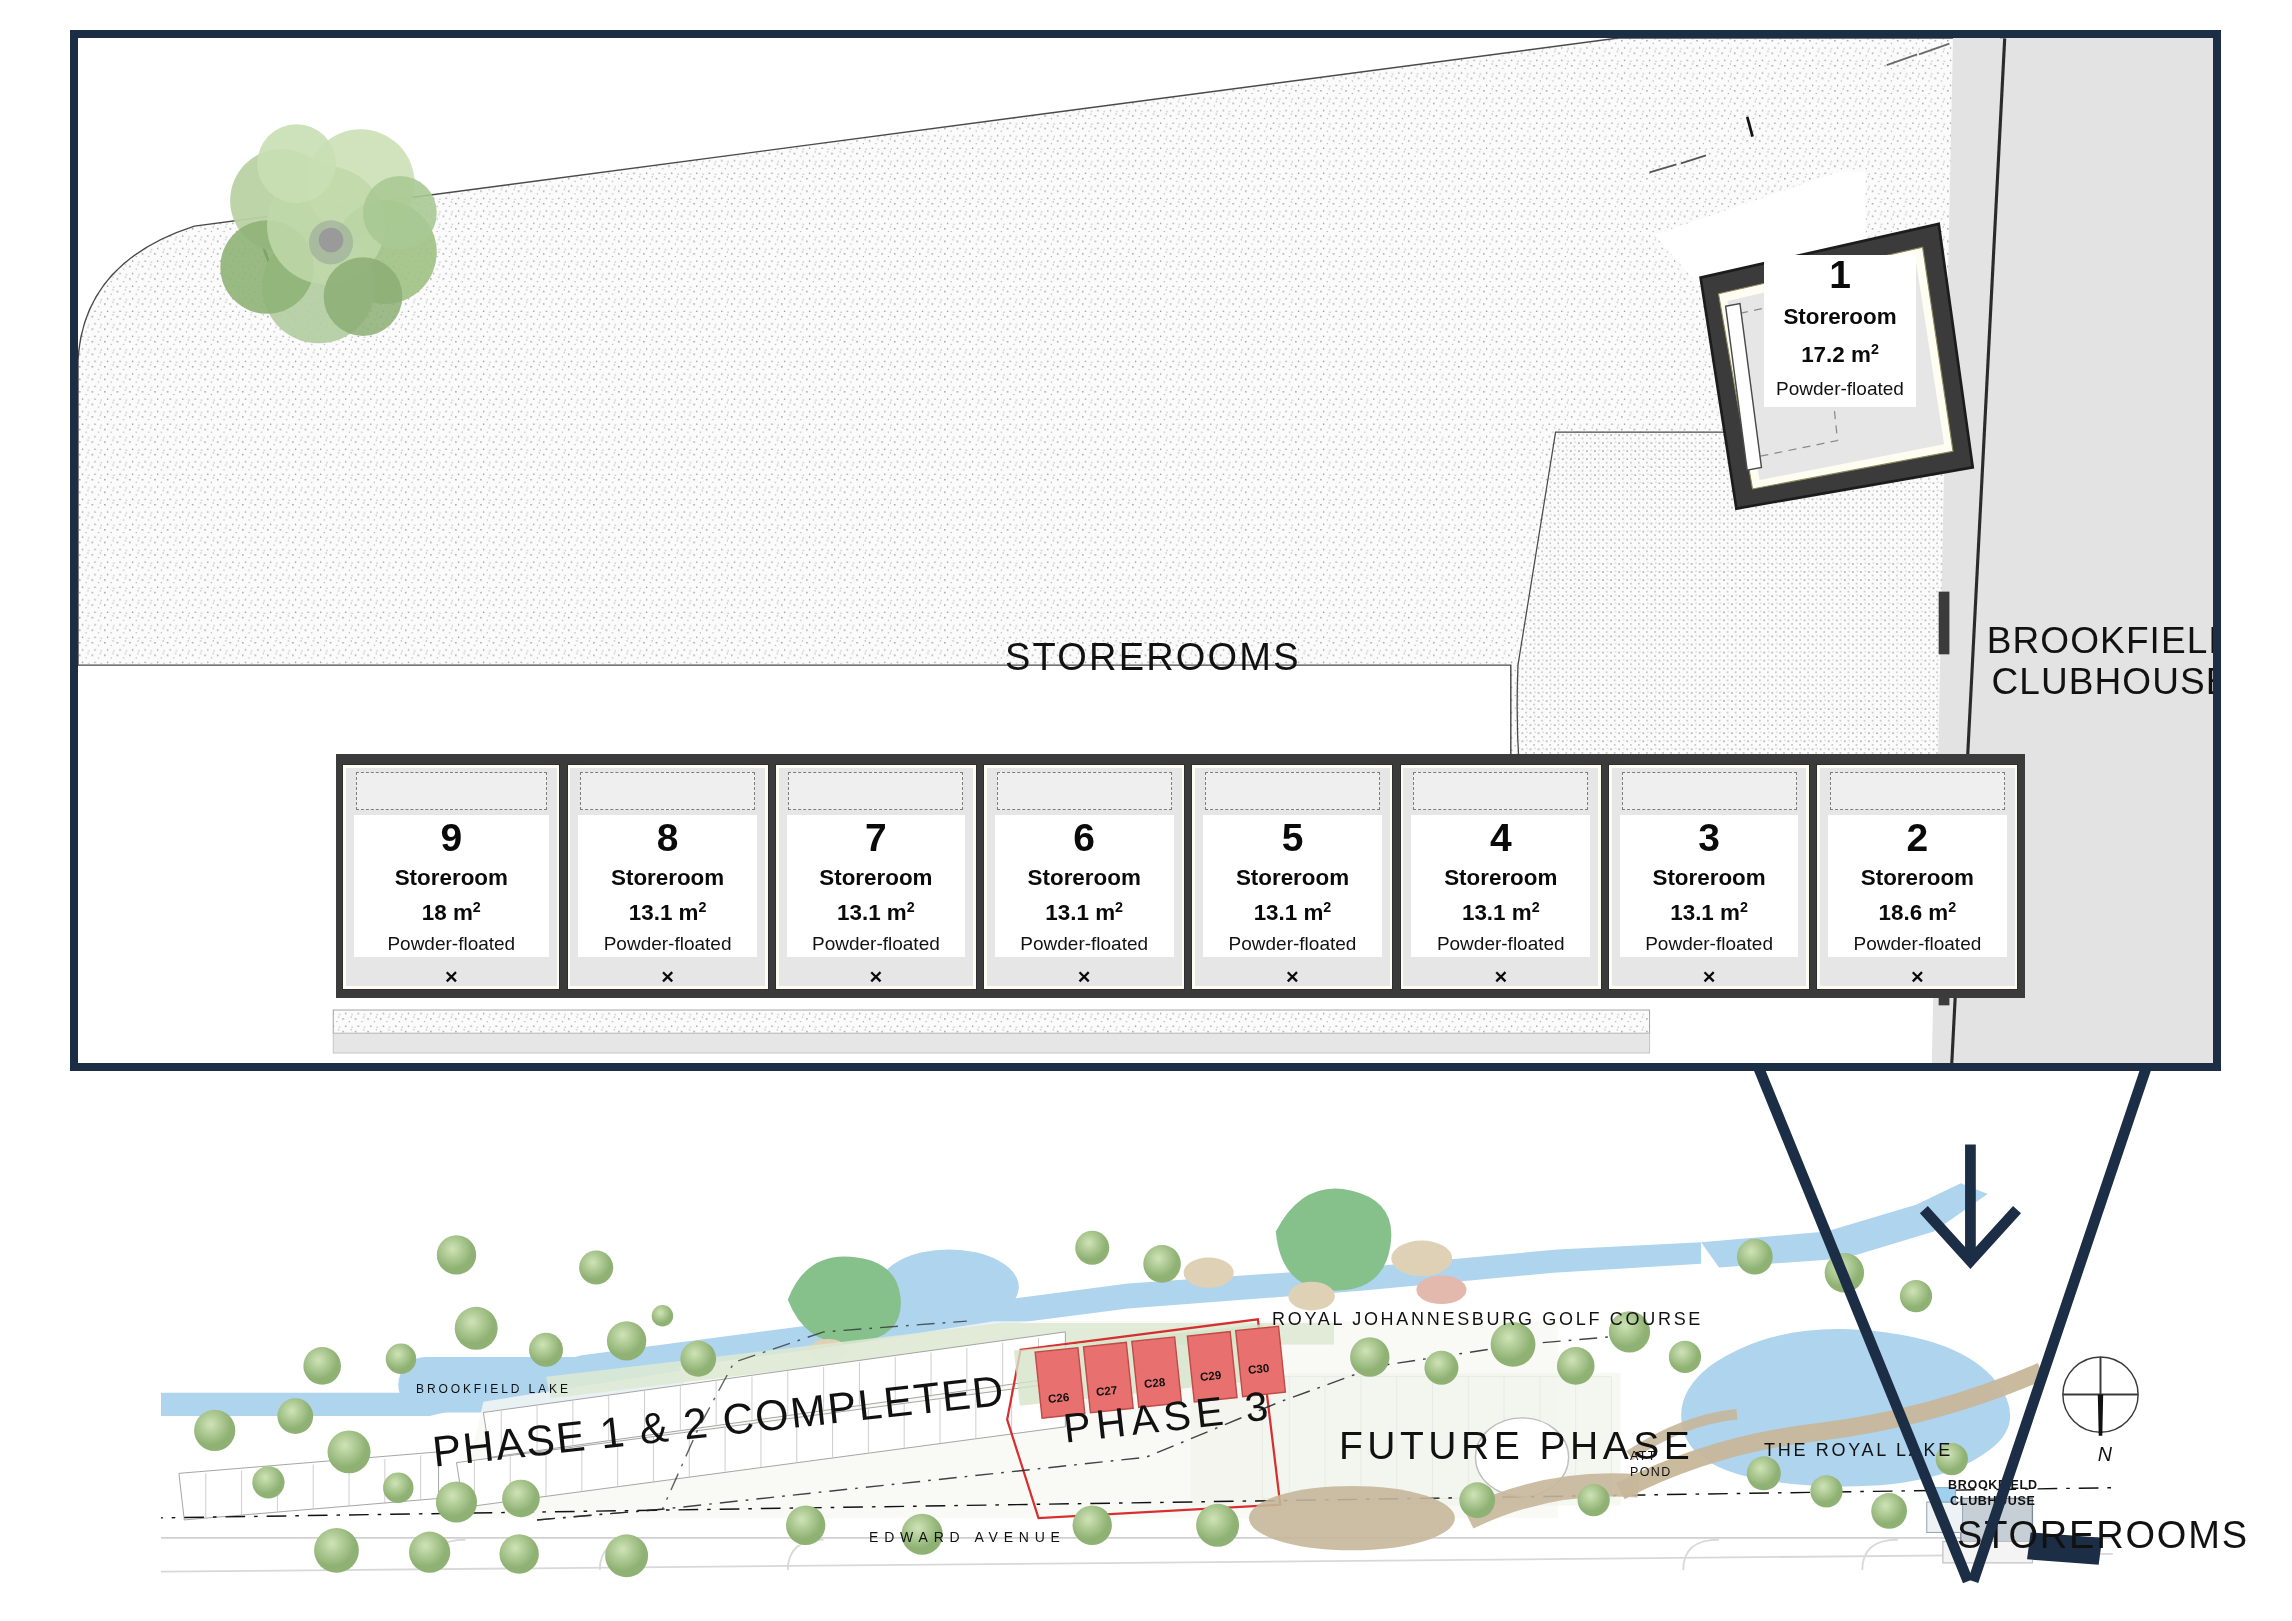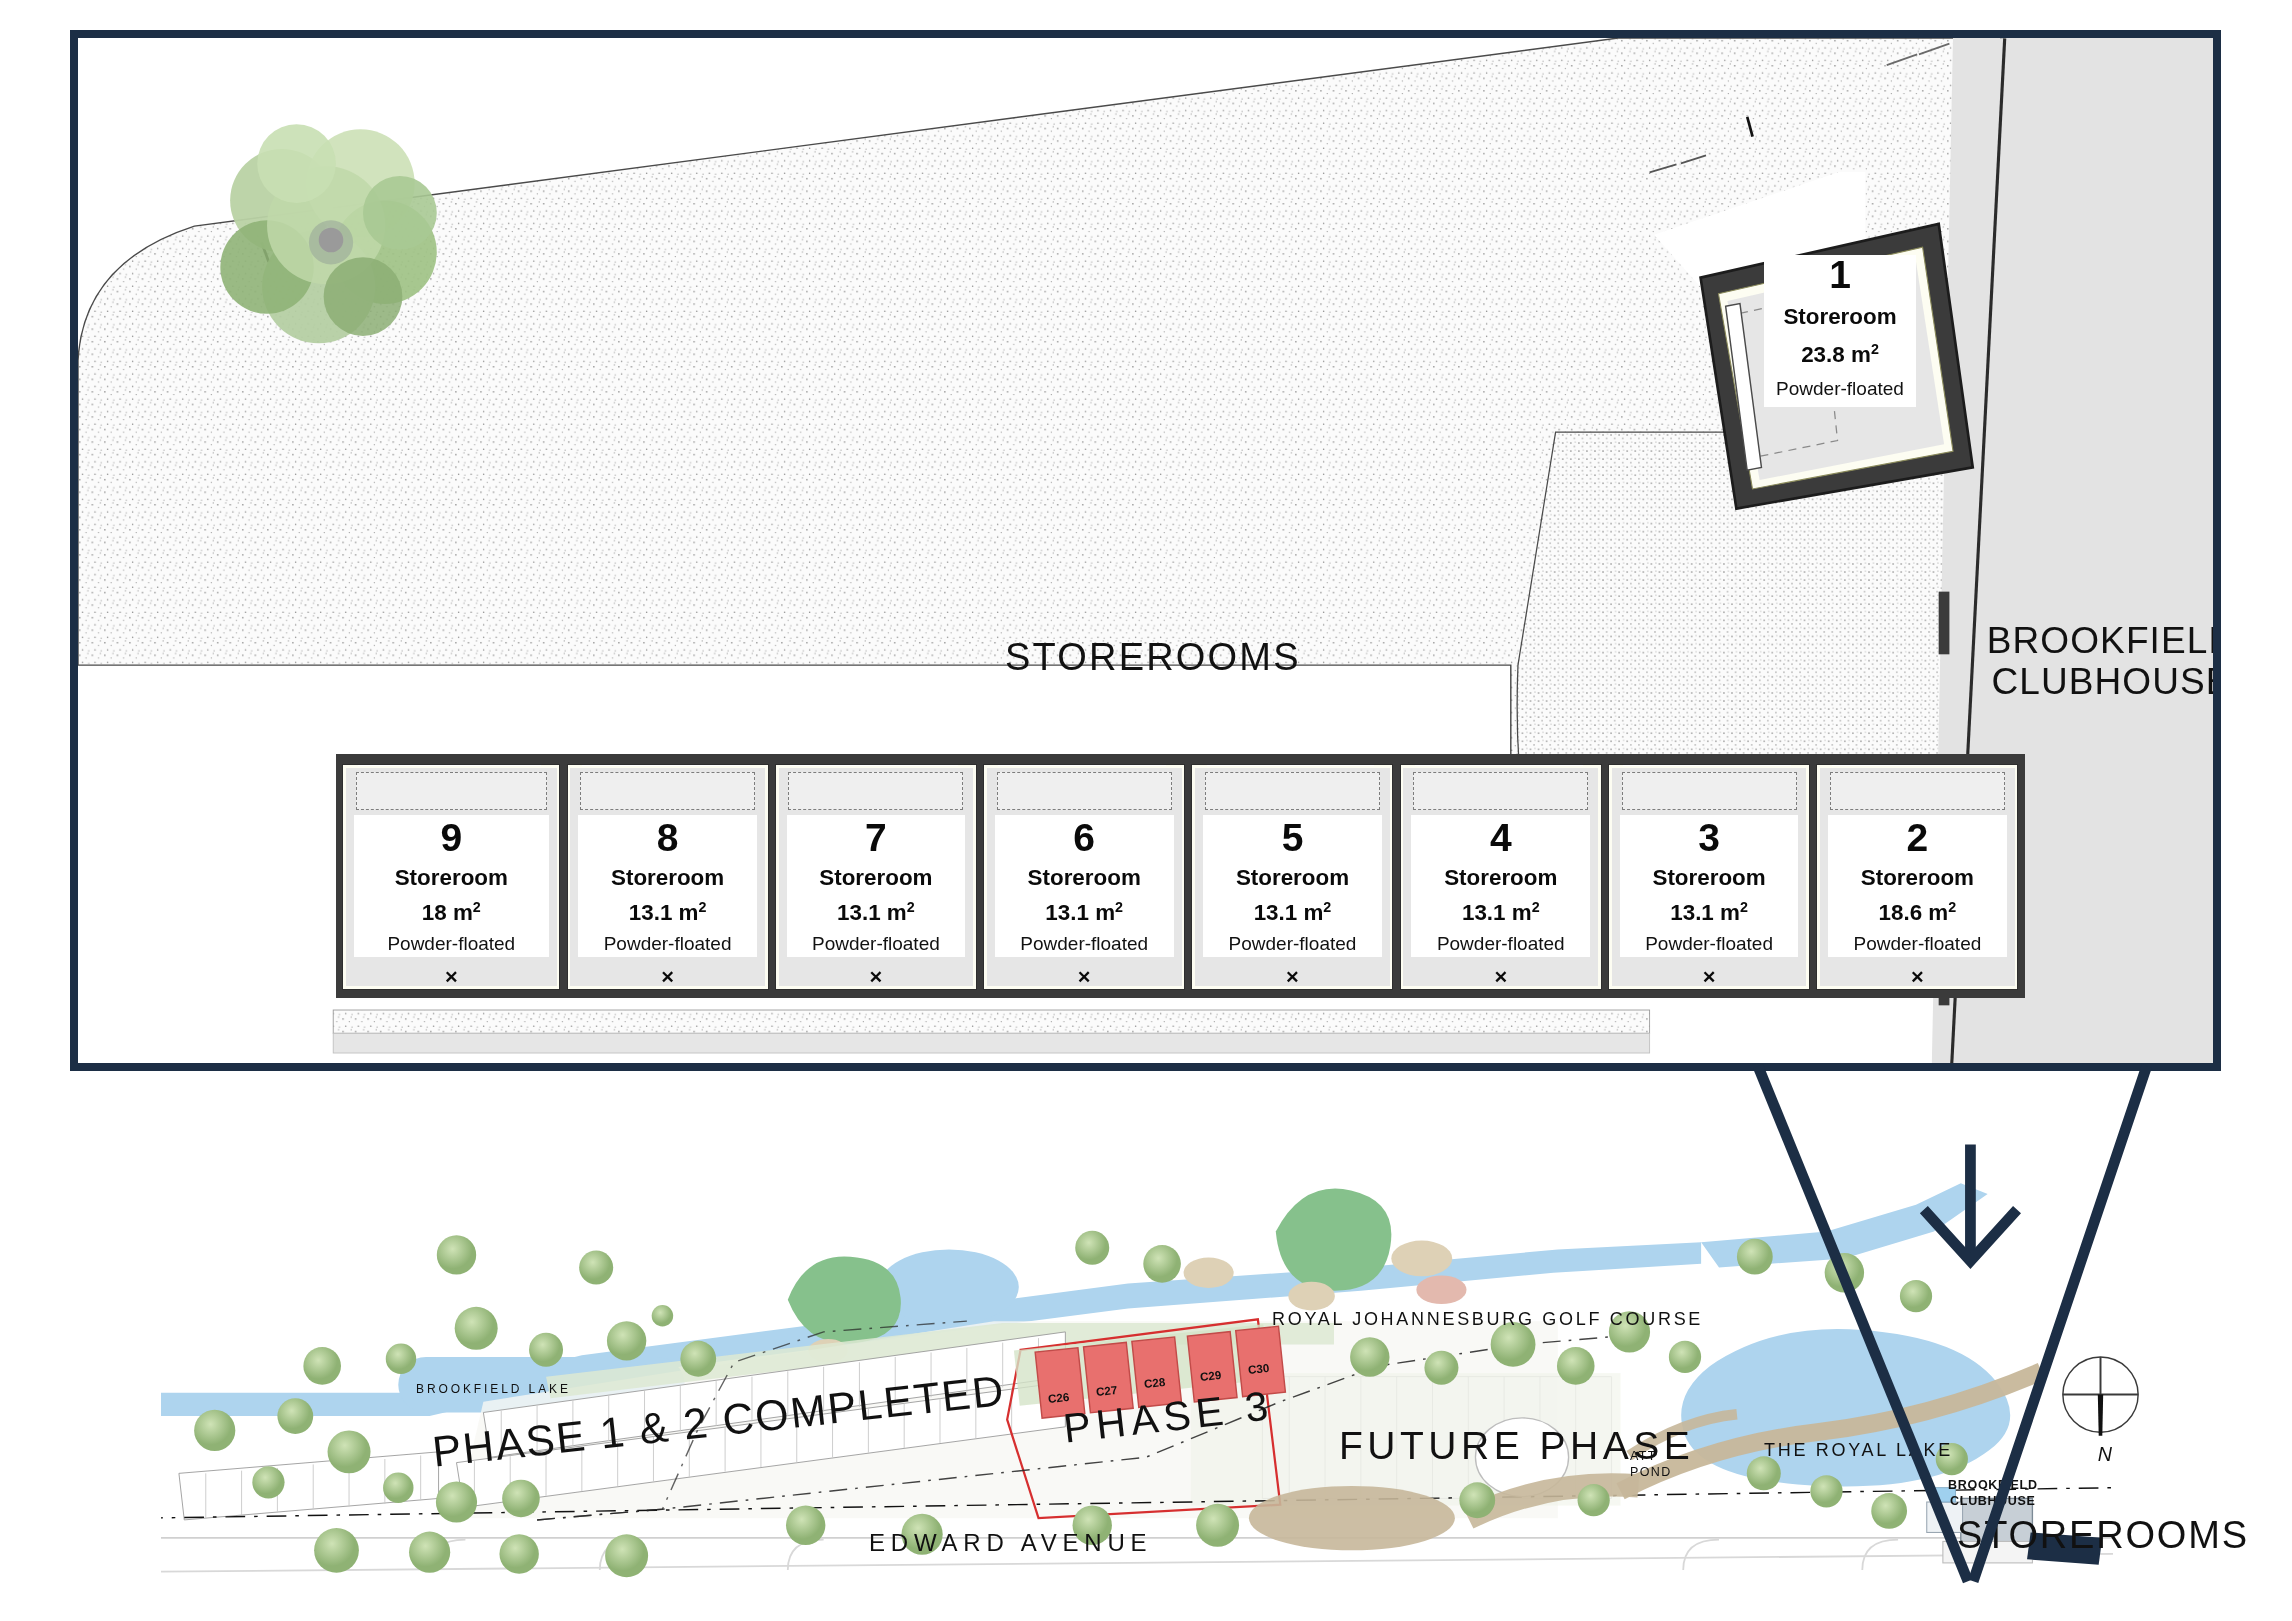--- a/index.html
+++ b/index.html
@@ -194,21 +194,21 @@
   }
   #lbl-future {
     left: 1178px; top: 327px; font-size: 39px; letter-spacing: 4.5px;
   }
   #lbl-golf { left: 1111px; top: 203px; font-size: 18px; letter-spacing: 2.7px; margin-top: 9px; }
   #lbl-royal-lake { left: 1603px; top: 343px; font-size: 18px; letter-spacing: 2.7px; }
   #lbl-att-pond {
     left: 1469px; top: 351px; font-size: 12.5px; letter-spacing: 1.4px;
     text-align: left; line-height: 1.3;
   }
-  #lbl-edward { left: 708px; top: 432px; font-size: 24px; letter-spacing: 5.8px; }
+  #lbl-edward { left: 708px; top: 432px; font-size: 14px; letter-spacing: 5.8px; }
   #lbl-bcl-small {
     left: 1787px; top: 381px; font-size: 12.5px; letter-spacing: 0.7px;
     text-align: center; line-height: 1.25; font-weight: 700;
   }
 
   
   #callout-label {
     position: absolute;
     left: 1957px; top: 1514px;
     font-size: 38px;
@@ -302,21 +302,21 @@
         <path d="M 82 144 L 292 96 L 324 304 L 118 344 Z" fill="#e6e6e6" stroke="none"></path>
 
         <path d="M 96 158 L 188 138 L 205 300 L 116 318 Z" fill="none" stroke="#8a8a8a" stroke-width="1.4" stroke-dasharray="9 7"></path>
 
         <path d="M 80 150 L 96 147 L 120 330 L 104 333 Z" fill="#ffffff" stroke="#4a4a4a" stroke-width="1.6"></path>
       </svg>
       <div id="room1-wrap">
         <div id="room1-card">
           <div class="num">1</div>
           <div class="nm">Storeroom</div>
-          <div class="ar"><span>23.8 m</span><sup>2</sup></div>
+          <div class="ar"><span>17.2 m</span><sup>2</sup></div>
           <div class="pf">Powder-floated</div>
         </div>
       </div>
 
       <div id="light-switch-leader-l"></div>
       <div id="light-switch-ann">light switch</div>
       <div id="light-switch-leader-r"></div>
       <div id="light-switch-arrow"></div>
 
       <div id="room-row">

